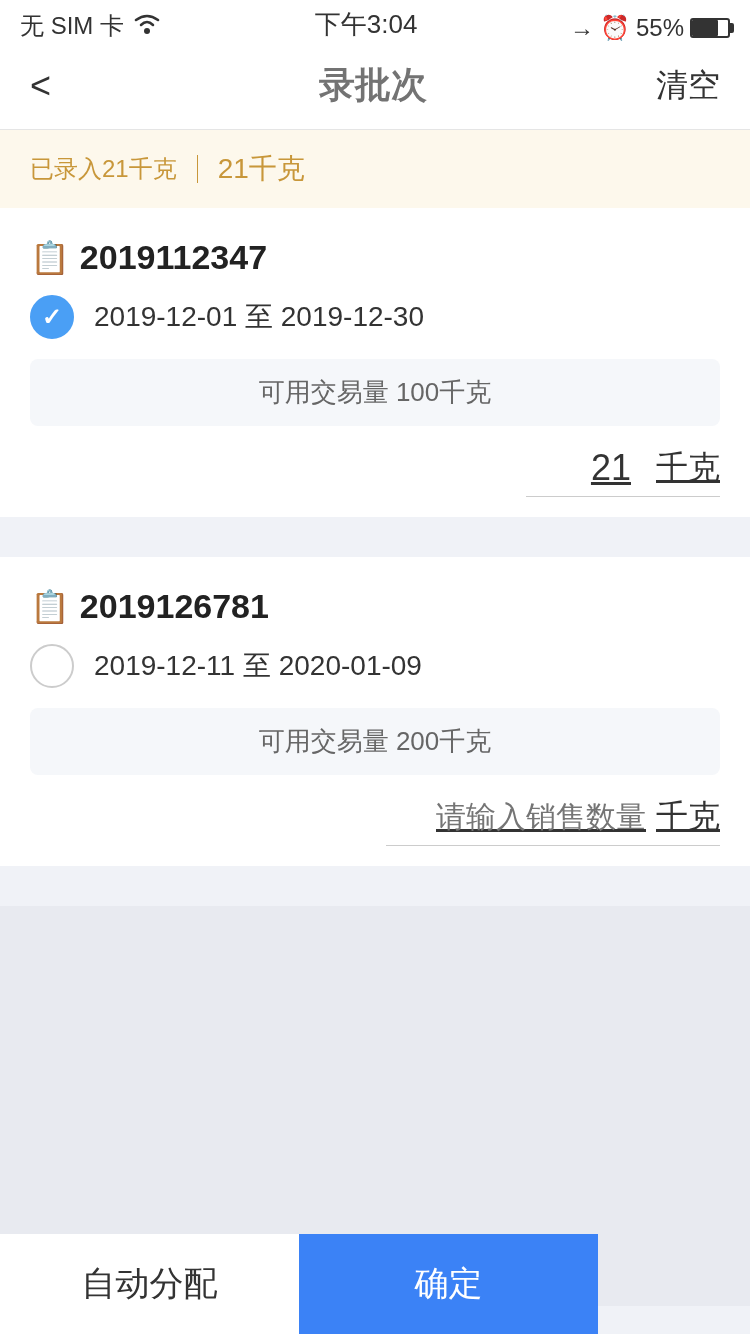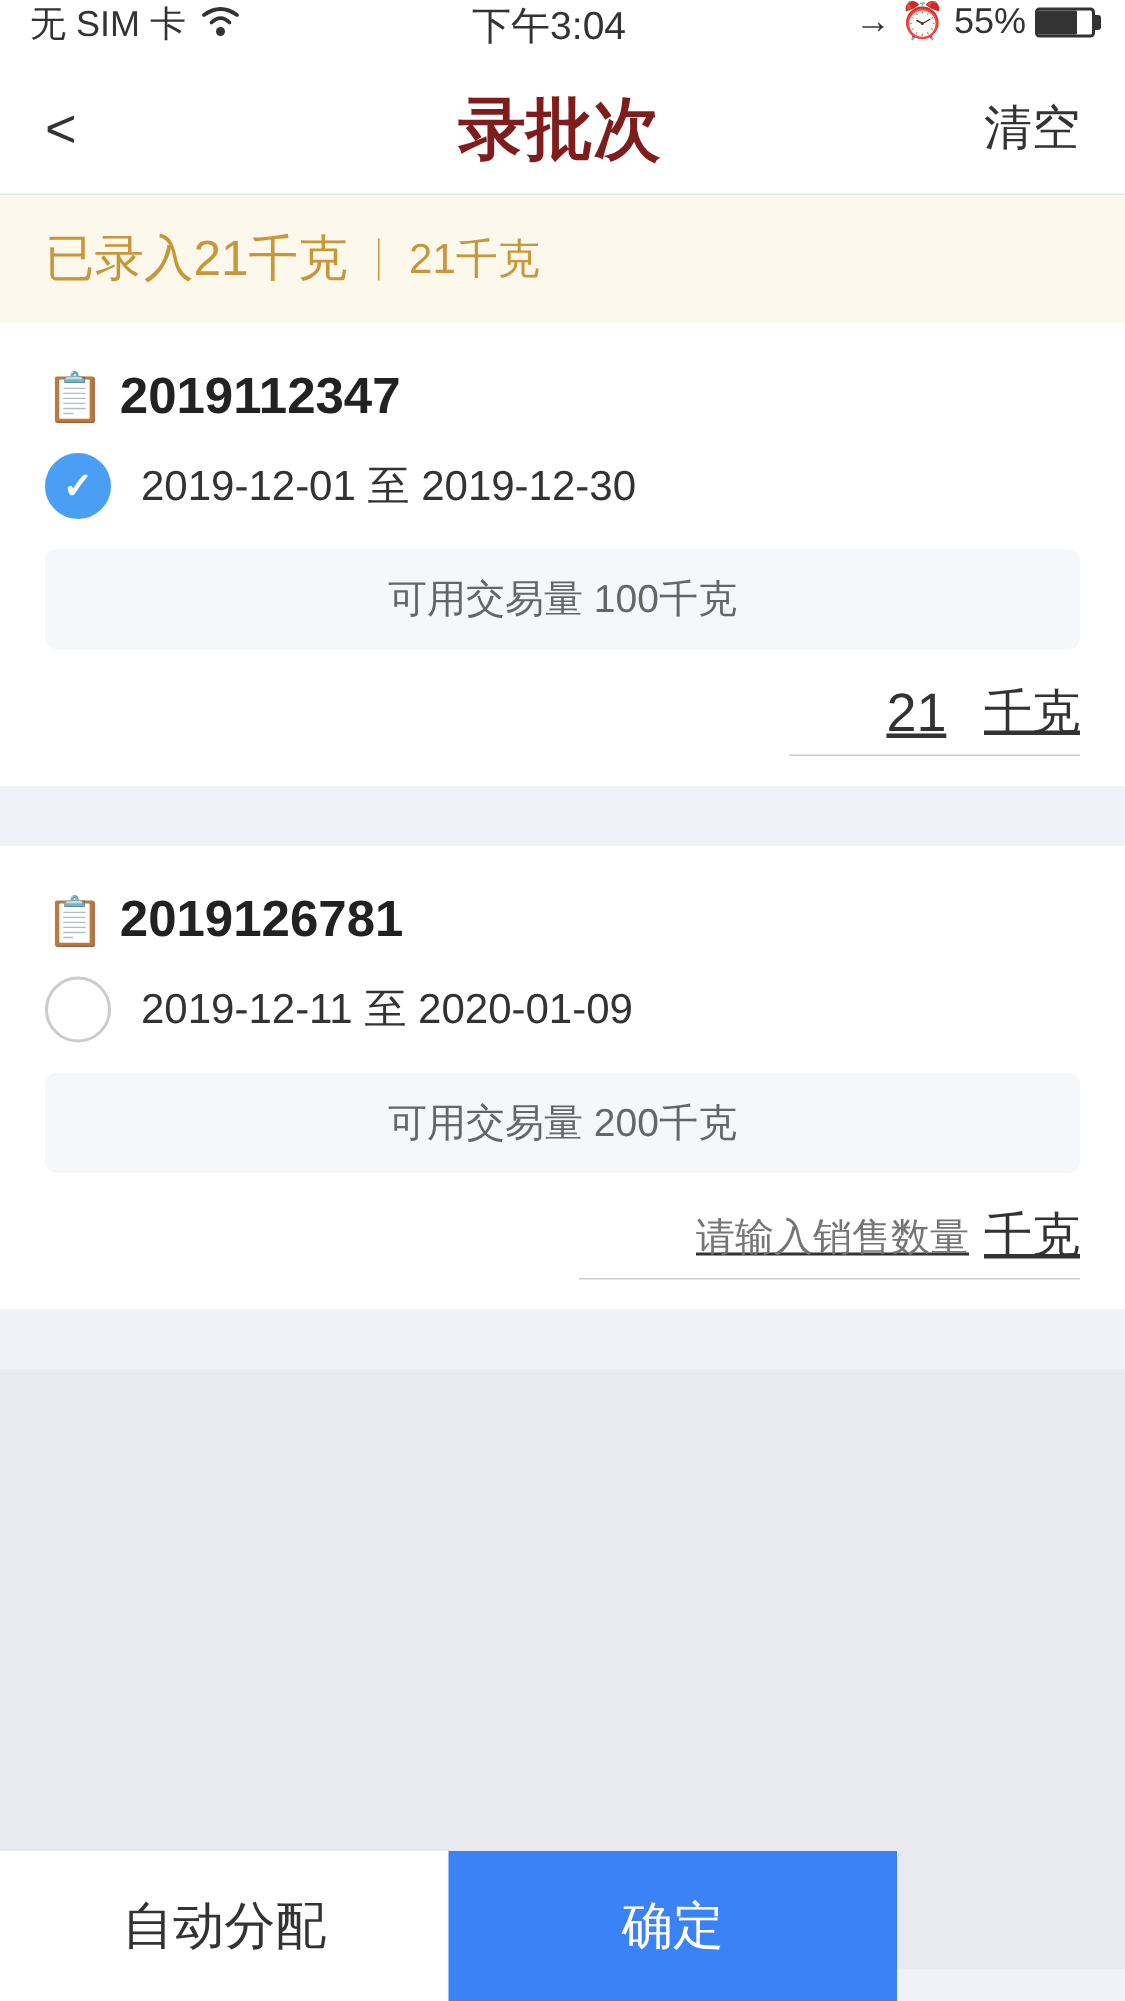--- a/index.html
+++ b/index.html
@@ -12,21 +12,21 @@
       font-size: 28px;
       color: #333;
     }
 
     
     .status-bar {
       width: 750px;
       height: 42px;
       background: #fff;
       display: flex;
-      align-items: flex-start;
+      align-items: flex-end;
       justify-content: space-between;
       padding: 0 20px;
       font-size: 24px;
       color: #333;
     }
     .status-left {
       display: flex;
       align-items: center;
       gap: 8px;
     }
@@ -77,41 +77,41 @@
       padding: 0 30px;
       border-bottom: 1px solid #e5e5e5;
     }
     .nav-back {
       font-size: 36px;
       color: #333;
       cursor: pointer;
       width: 60px;
     }
     .nav-title {
-      font-size: 45px;
+      font-size: 36px;
       font-weight: 600;
-      color: #7f1d1d;
+      color: #737373;
     }
     .nav-clear {
       font-size: 32px;
       color: #333;
       cursor: pointer;
     }
 
     
     .summary-banner {
       width: 750px;
       background: #fdf8ec;
       padding: 20px 30px;
       display: flex;
       align-items: center;
       gap: 20px;
     }
     .summary-label {
-      font-size: 33px;
+      font-size: 24px;
       color: #c8973a;
     }
     .summary-divider {
       width: 1px;
       height: 28px;
       background: #c8973a;
     }
     .summary-value {
       font-size: 28px;
       color: #c8973a;
@@ -214,21 +214,21 @@
       text-decoration: underline;
     }
 
     .section-divider {
       height: 20px;
       background: #f0f2f7;
     }
 
     
     .amount-placeholder {
-      font-size: 26px;
+      font-size: 30px;
       color: #ccc;
     }
 
     
     .empty-area {
       flex: 1;
       background: #e8eaf0;
       min-height: 400px;
     }
 

